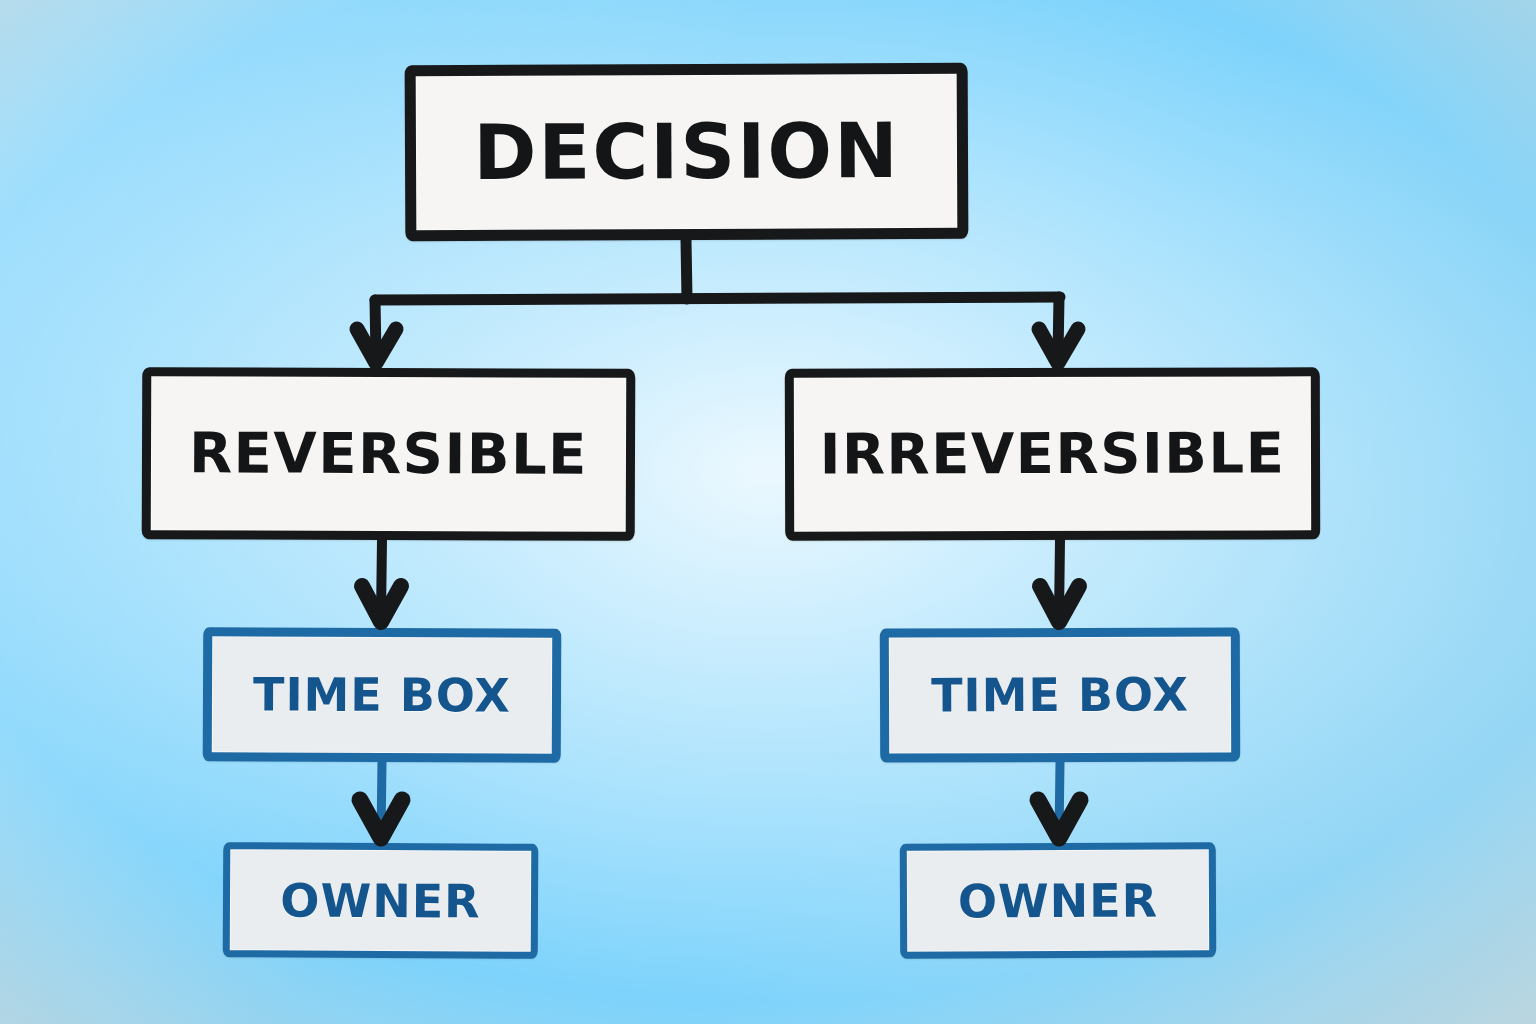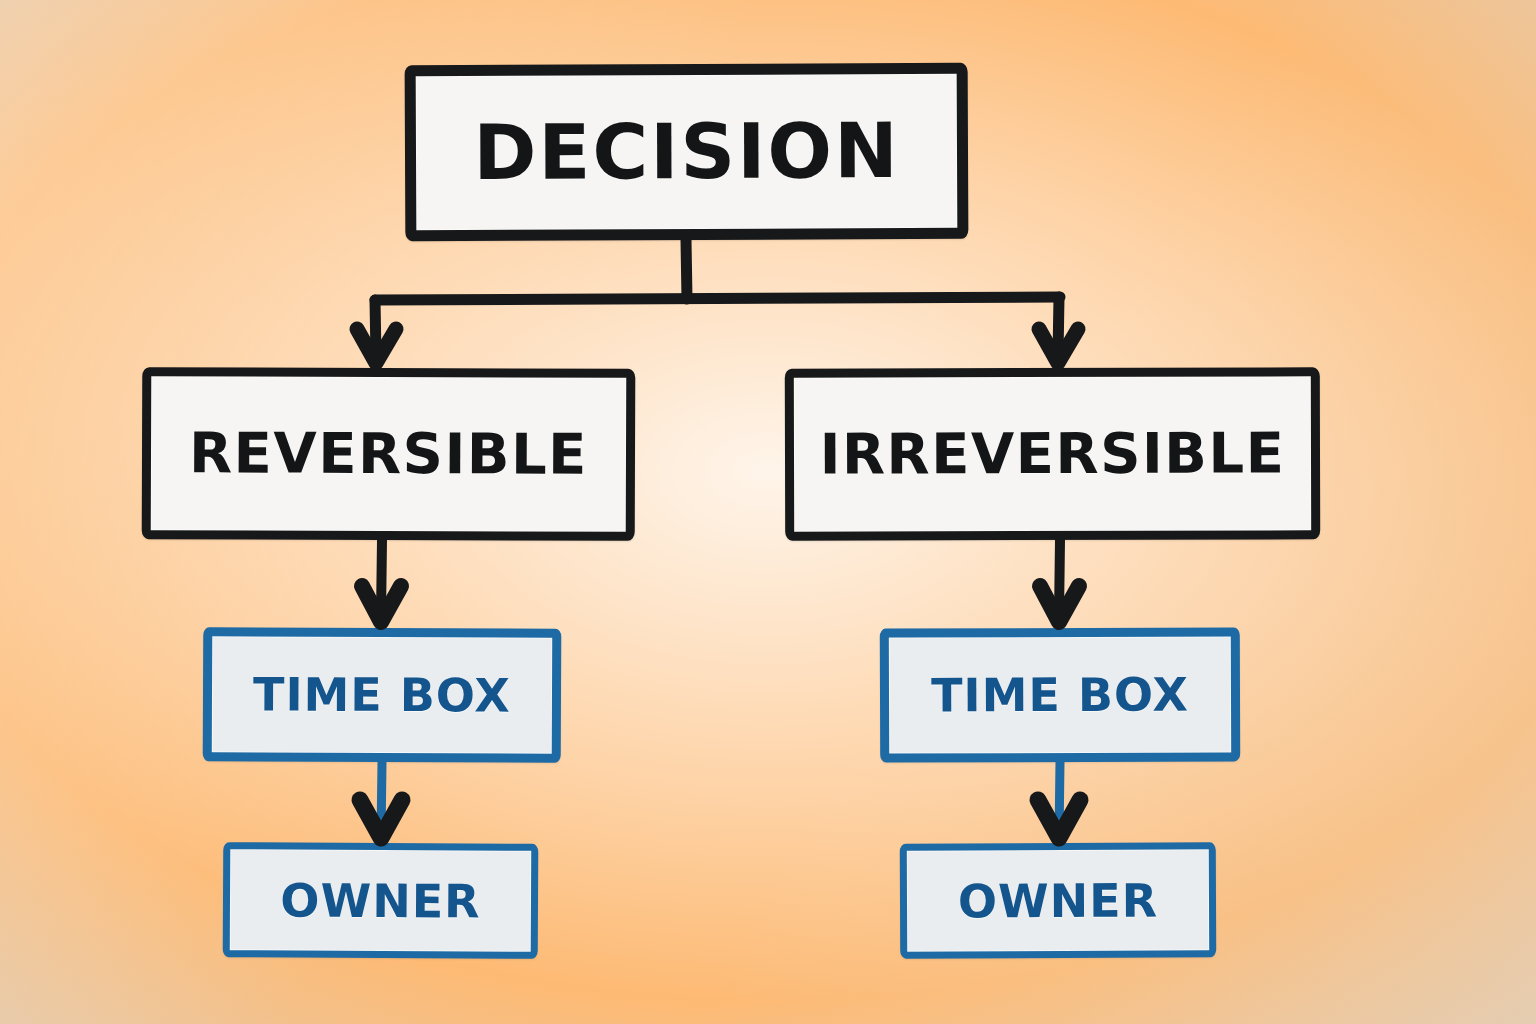--- a/index.html
+++ b/index.html
@@ -6,21 +6,21 @@
   html, body {
     margin: 0;
     padding: 0;
     background: #ffffff;
   }
   #board {
     position: relative;
     width: 1536px;
     height: 1024px;
     overflow: hidden;
-    background: #fdba74;
+    background: #7dd3fc;
     font-family: "DejaVu Sans", sans-serif;
   }
   
   #board::before {
     content: "";
     position: absolute;
     inset: 0;
     background:
       radial-gradient(ellipse 78% 72% at 50% 46%,
         rgba(255,255,255,0.85) 0%,

